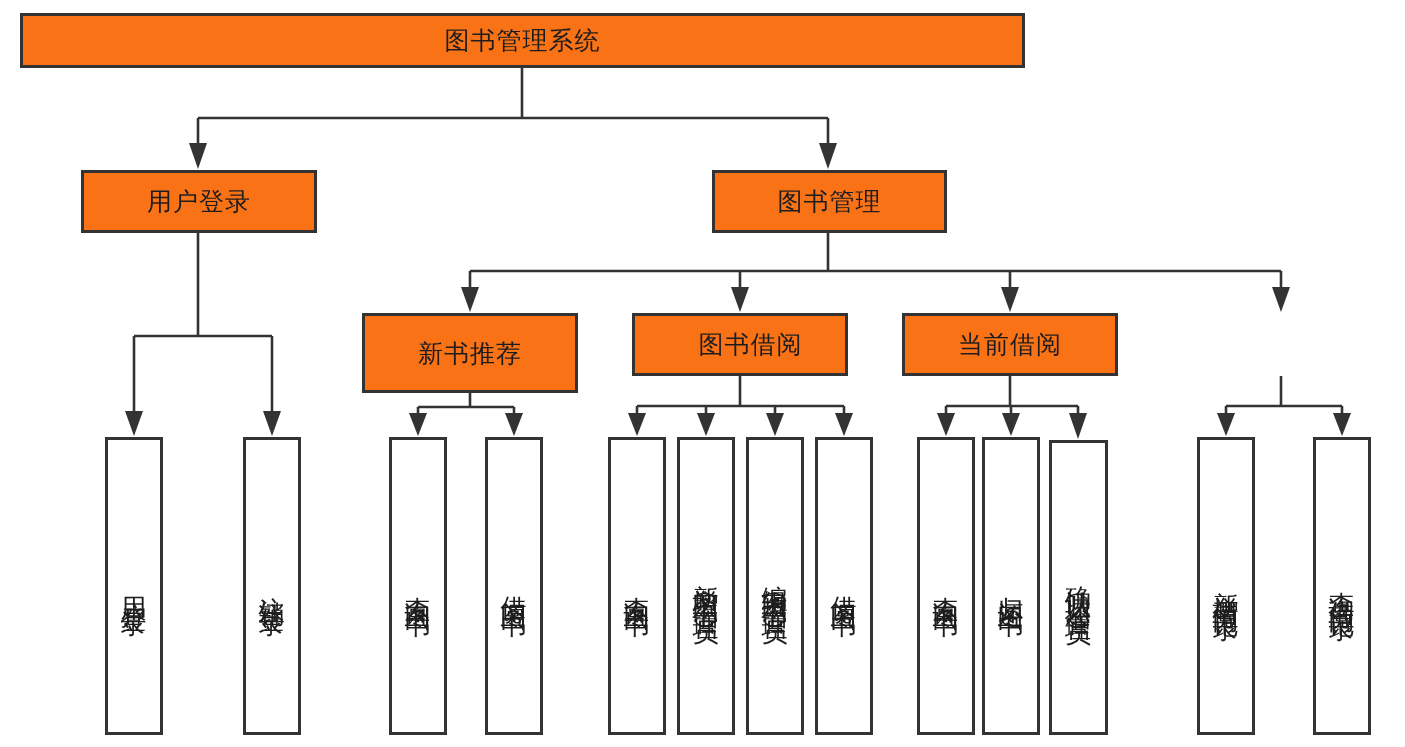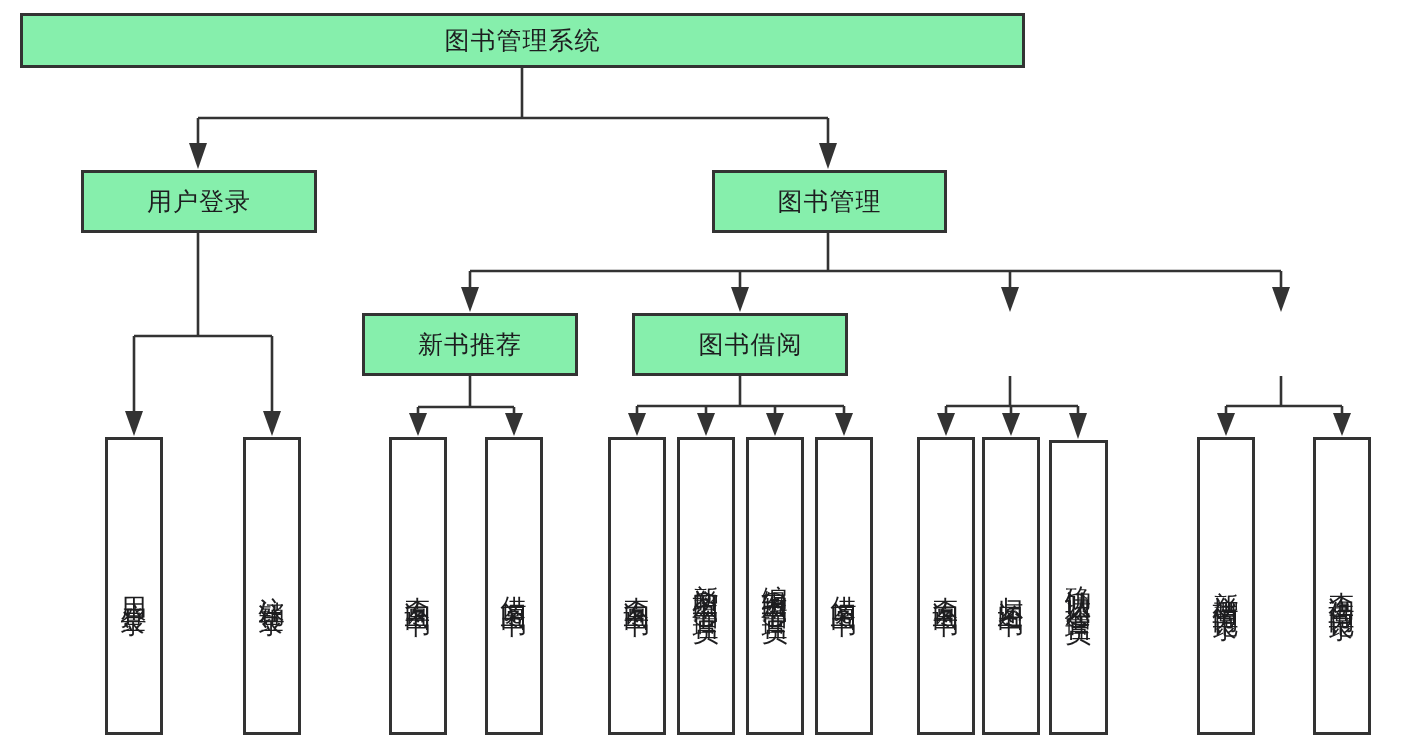--- a/index.html
+++ b/index.html
@@ -2,21 +2,21 @@
 <html><head>
 <meta charset="utf-8">
 <style>
   html,body{margin:0;padding:0;background:#fff;}
   .stage{
     position:relative;width:1405px;height:747px;background:#ffffff;overflow:hidden;
     font-family:"Liberation Sans","DejaVu Sans",sans-serif;color:#1f1f1f;
   }
   .connectors{position:absolute;left:0;top:0;z-index:1;}
   .node{
-    position:absolute;box-sizing:border-box;border:3px solid #333333;background:#86efac;
+    position:absolute;box-sizing:border-box;border:3px solid #333333;background:#f97316;
     display:flex;align-items:center;justify-content:center;z-index:2;
   }
   .node .lbl{font-size:25px;line-height:1;letter-spacing:1px;color:#1d1d1f;white-space:nowrap;}
   .col{
     position:absolute;box-sizing:border-box;border:3px solid #333333;background:#ffffff;
     display:flex;align-items:center;justify-content:center;z-index:2;
   }
   .col .vlbl{
     writing-mode:vertical-rl;text-orientation:mixed;
     font-size:26px;line-height:1;letter-spacing:5px;color:#1d1d1f;white-space:nowrap;
@@ -101,25 +101,28 @@
     <span class="lbl">图书管理系统</span>
   </div>
 
   <div class="node" style="left:81px;top:170px;width:236px;height:63px;">
     <span class="lbl">用户登录</span>
   </div>
   <div class="node" style="left:712px;top:170px;width:235px;height:63px;">
     <span class="lbl">图书管理</span>
   </div>
 
-  <div class="node" style="left:362px;top:313px;width:216px;height:63px;">
+  <div class="node" style="left:362px;top:313px;width:216px;height:80px;">
     <span class="lbl">新书推荐</span>
   </div>
   <div class="node" style="left:632px;top:313px;width:216px;height:63px;padding-left:21px;">
     <span class="lbl">图书借阅</span>
+  </div>
+  <div class="node" style="left:902px;top:313px;width:216px;height:63px;">
+    <span class="lbl">当前借阅</span>
   </div>
 
   <div class="col" style="left:105px;top:437px;width:58px;height:298px;">
     <span class="vlbl">用户登录</span>
   </div>
   <div class="col" style="left:243px;top:437px;width:58px;height:298px;">
     <span class="vlbl">注销登录</span>
   </div>
 
   <div class="col" style="left:389px;top:437px;width:58px;height:298px;">

